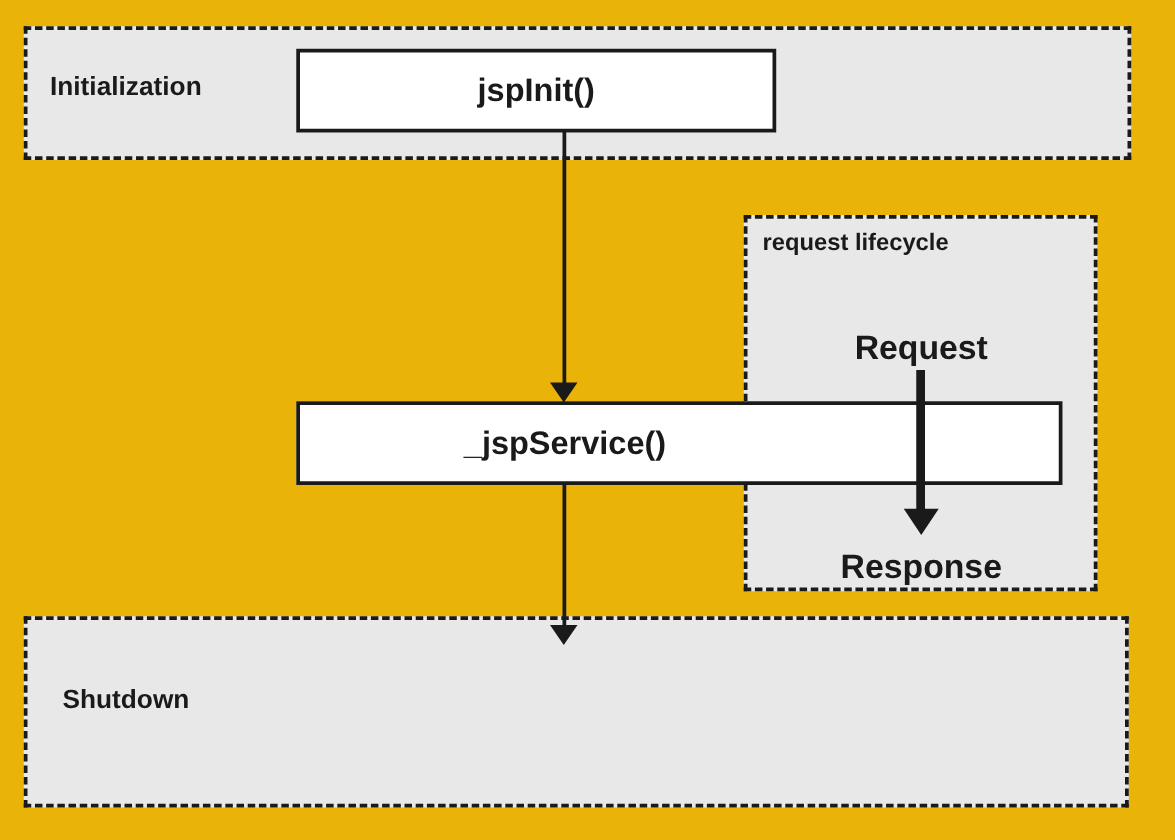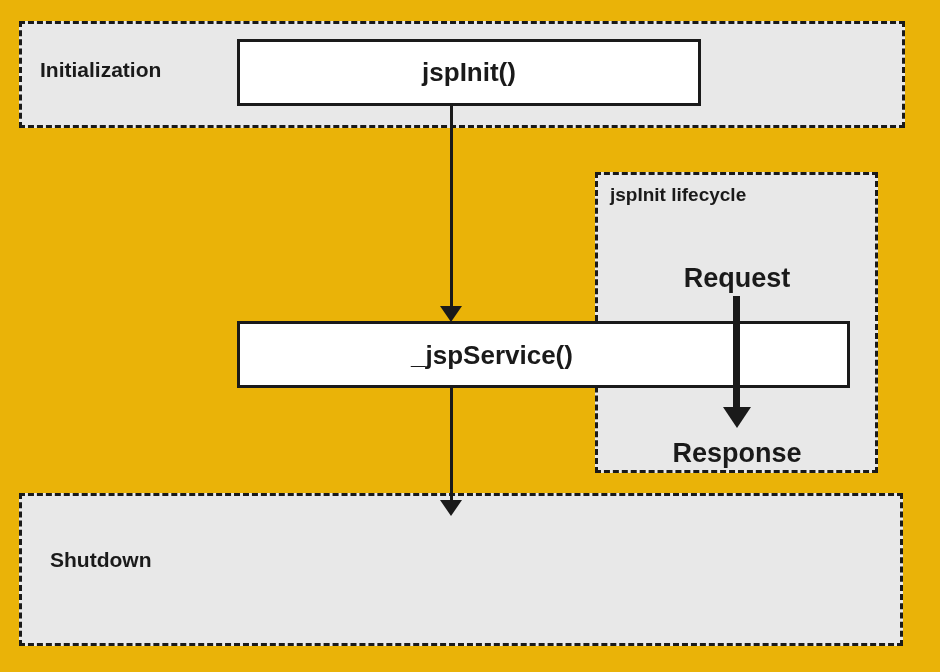--- a/index.html
+++ b/index.html
@@ -55,35 +55,34 @@
     position: absolute;
     background: var(--box-fill);
     border: 3px solid var(--stroke);
     z-index: 2;
     display: flex;
     align-items: center;
     justify-content: center;
     font-size: 26px;
     font-weight: 700;
   }
-  .box-init    { left: 237px; top: 39px;  width: 464px; height: 67px; }
+  .box-init    { left: 237px; top: 39px;  width: 384px; height: 67px; }
   .box-destroy { left: 235px; top: 515px; width: 432px; height: 65px; }
   .box-service {
     left: 237px; top: 321px; width: 613px; height: 67px;
     display: block; position: absolute;
   }
   .box-service .service-text {
     position: absolute;
     left: 0; top: 50%;
     transform: translateY(-50%);
     width: 424px;
     text-align: center;
     font-size: 26px;
     font-weight: 700;
-    margin-left: 40px;
   }
 
   
   .arrow-line {
     position: absolute;
     background: var(--stroke);
     z-index: 3;
   }
   .line-thin  { width: 3px; left: 450px; }
   .line1 { top: 105px; height: 202px; }
@@ -128,21 +127,21 @@
 
 <div class="canvas">
 
   <div class="region region-init"></div>
   <div class="phase-label label-init">Initialization</div>
 
   <div class="region region-shutdown"></div>
   <div class="phase-label label-shutdown">Shutdown</div>
 
   <div class="region region-request">
-    <div class="region-caption">jspInit lifecycle</div>
+    <div class="region-caption">request lifecycle</div>
   </div>
 
 
   <div class="method-box box-init">
     <span>jspInit()</span>
   </div>
 
   <div class="method-box box-service">
     <span class="service-text">_jspService()</span>
   </div>

